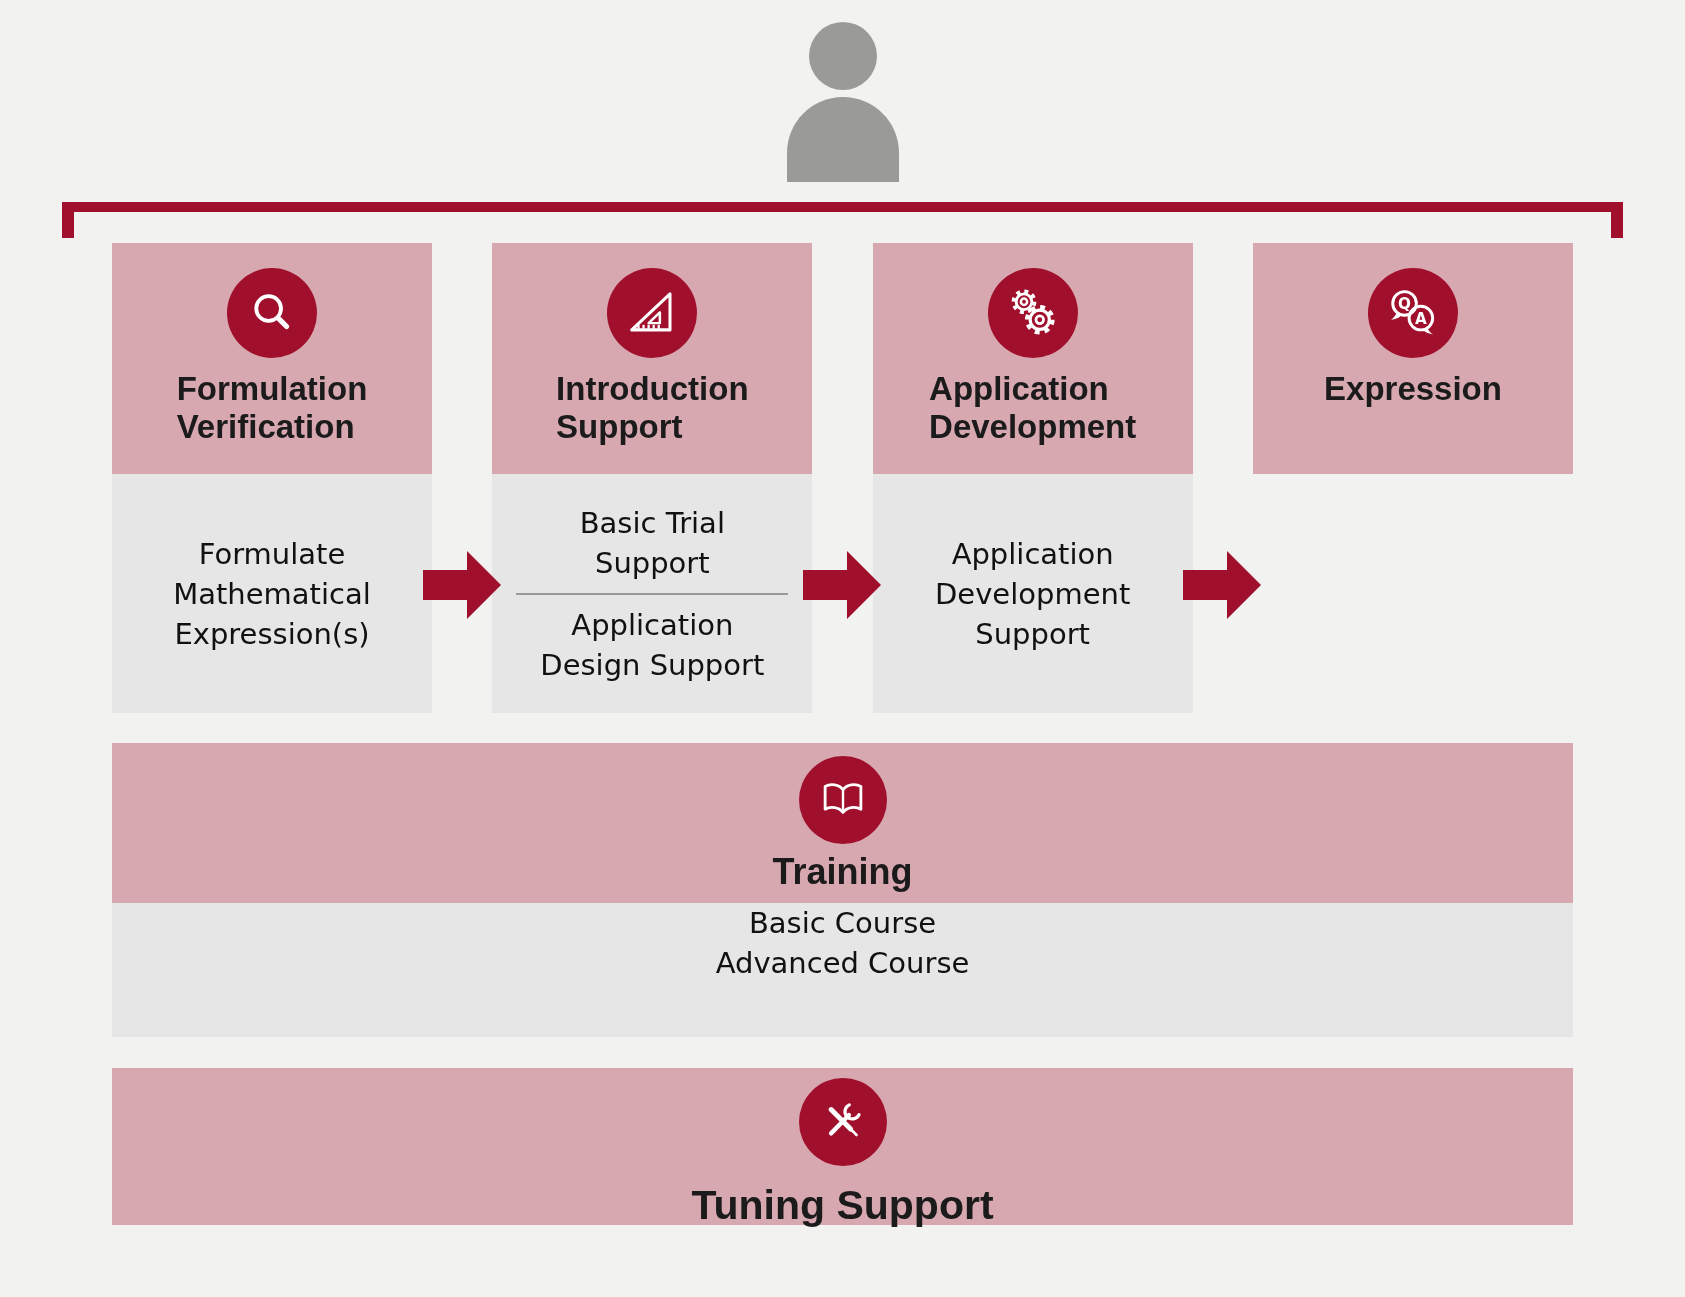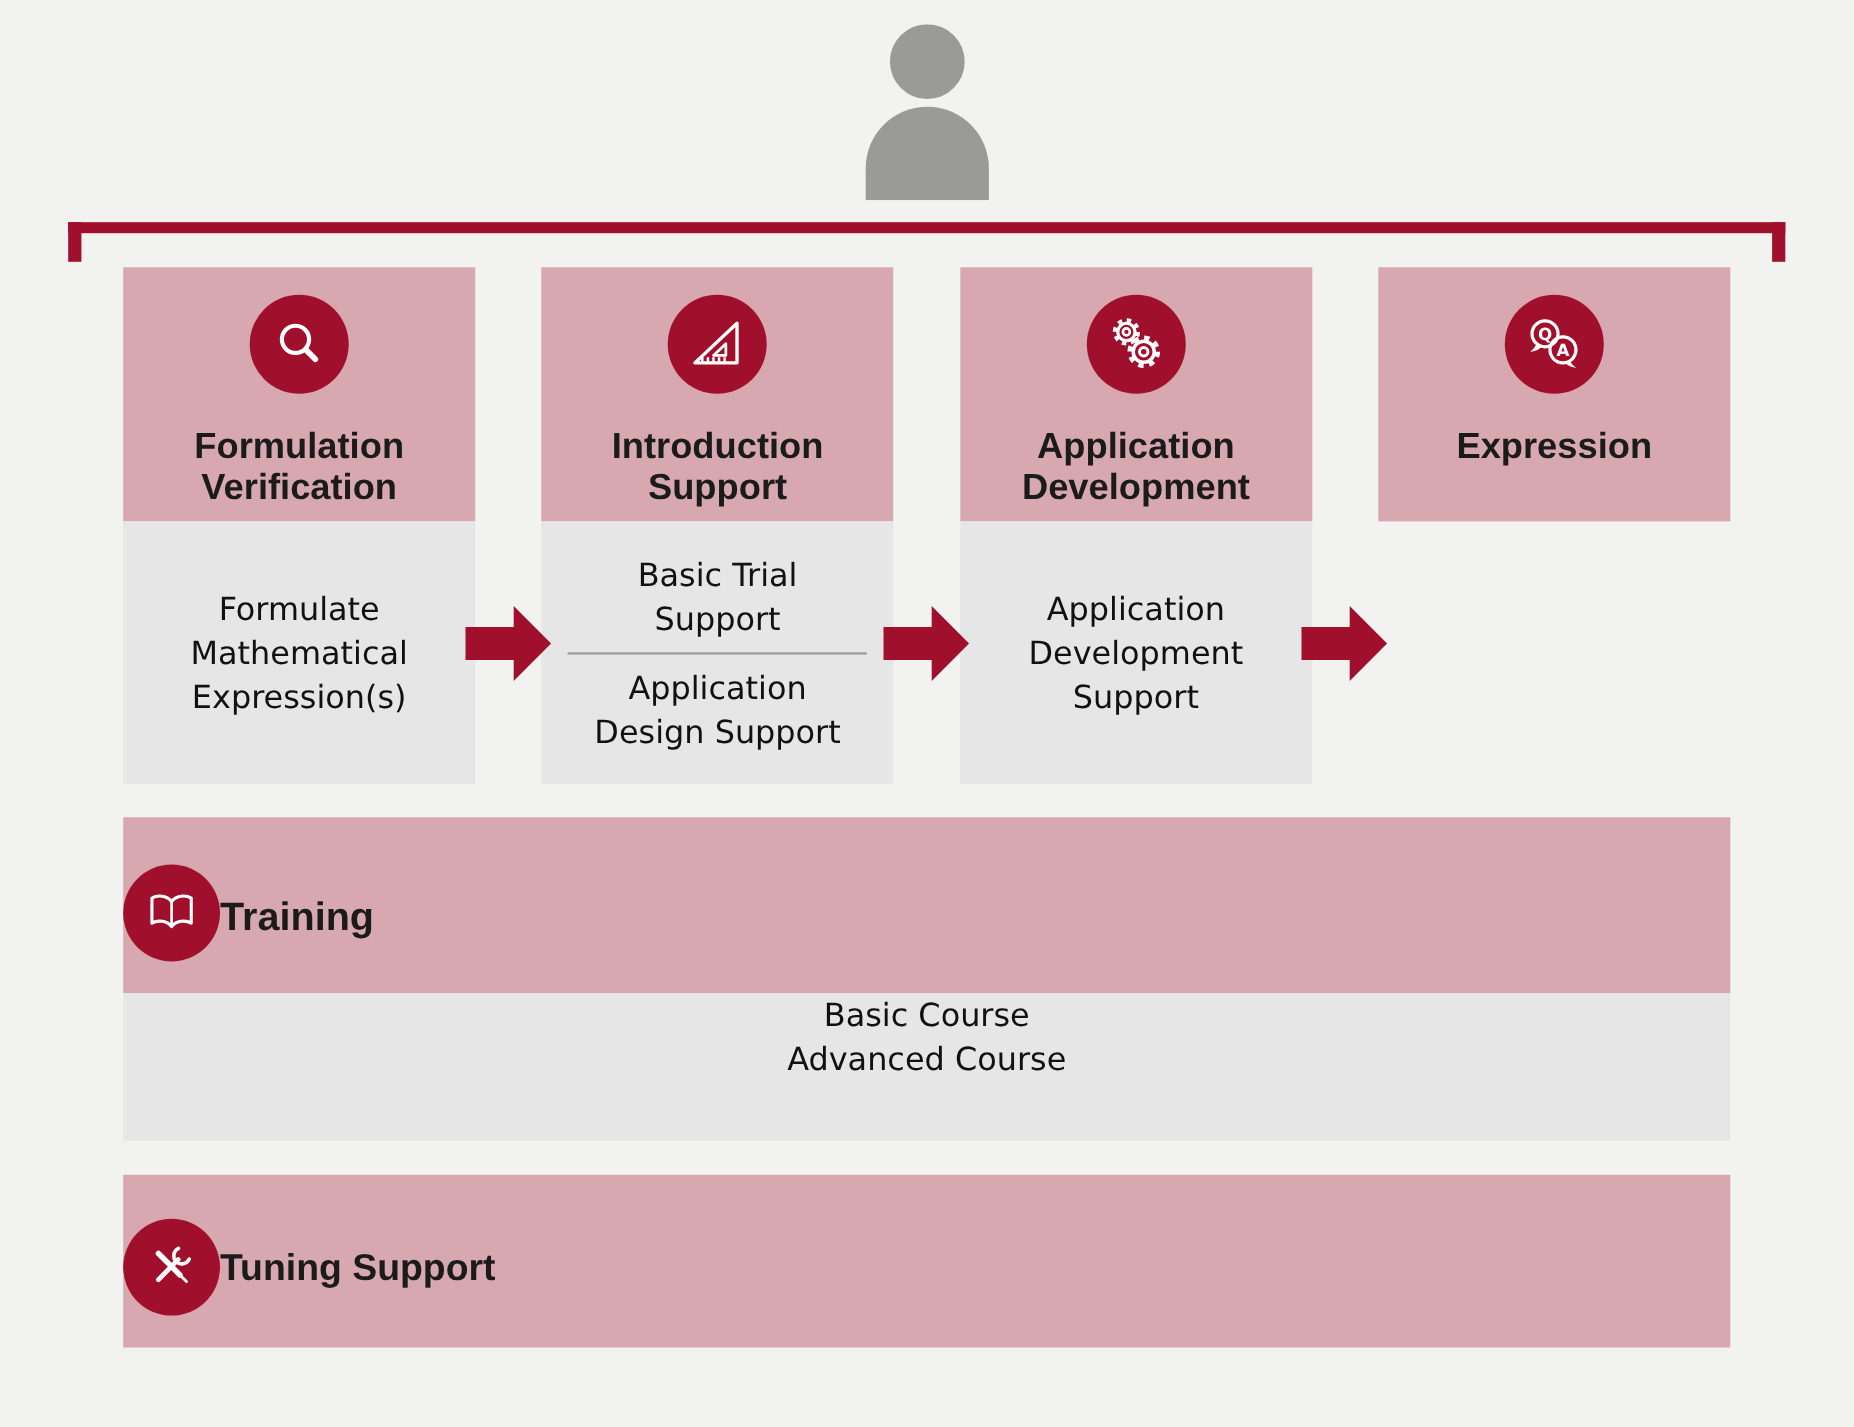--- a/index.html
+++ b/index.html
@@ -24,49 +24,49 @@
   .col{width:320px;display:flex;flex-direction:column;}
   .col-header{
     height:231px;background:#d8a8b1;display:flex;flex-direction:column;align-items:center;
     padding-top:25px;box-sizing:border-box;
   }
   .icon-circle{
     width:90px;height:90px;border-radius:50%;background:#a0102c;
     display:flex;align-items:center;justify-content:center;flex:0 0 auto;
   }
   .col-title{
-    margin-top:28px;font-size:33px;font-weight:bold;line-height:38px;text-align:center;
+    margin-top:12px;font-size:33px;font-weight:bold;line-height:38px;
   }
   .col-body{
     height:239px;background:#e7e6e6;display:flex;flex-direction:column;align-items:center;justify-content:center;
   }
   .body-text{
     font-family:"DejaVu Sans",sans-serif;font-size:29px;line-height:40px;text-align:center;color:#111;
   }
   .divider{width:272px;height:0;border-top:2px solid #9a9a9a;margin:10px 0;}
 
   
   .arrow{position:absolute;top:549px;}
 
   
   .band{position:absolute;left:112px;width:1461px;}
   .band-header{
-    background:#d8a8b1;display:flex;flex-direction:row;align-items:center;box-sizing:border-box;
+    background:#d8a8b1;display:flex;flex-direction:column;align-items:center;box-sizing:border-box;
   }
   .training{top:743px;}
   .training .band-header{height:160px;padding-top:13px;}
   .training .icon-circle{width:88px;height:88px;}
   .band-title{margin-top:7px;font-size:36px;font-weight:bold;}
   .training-body{
     height:134px;background:#e7e6e6;display:flex;align-items:flex-start;justify-content:center;
   }
   .tuning{top:1068px;}
   .tuning .band-header{height:157px;padding-top:10px;}
   .tuning .icon-circle{width:88px;height:88px;}
-  .tuning .band-title{margin-top:4px;font-size:34px;}
+  .tuning .band-title{margin-top:16px;font-size:41px;}
 
   svg text{font-family:"DejaVu Sans",sans-serif;font-weight:bold;}
 </style>
 </head>
 <body>
 
 <div class="canvas">
 
   <svg class="person" width="114" height="160" viewBox="0 0 114 160">
     <circle cx="57" cy="34" r="34" fill="#9a9a98"></circle>

